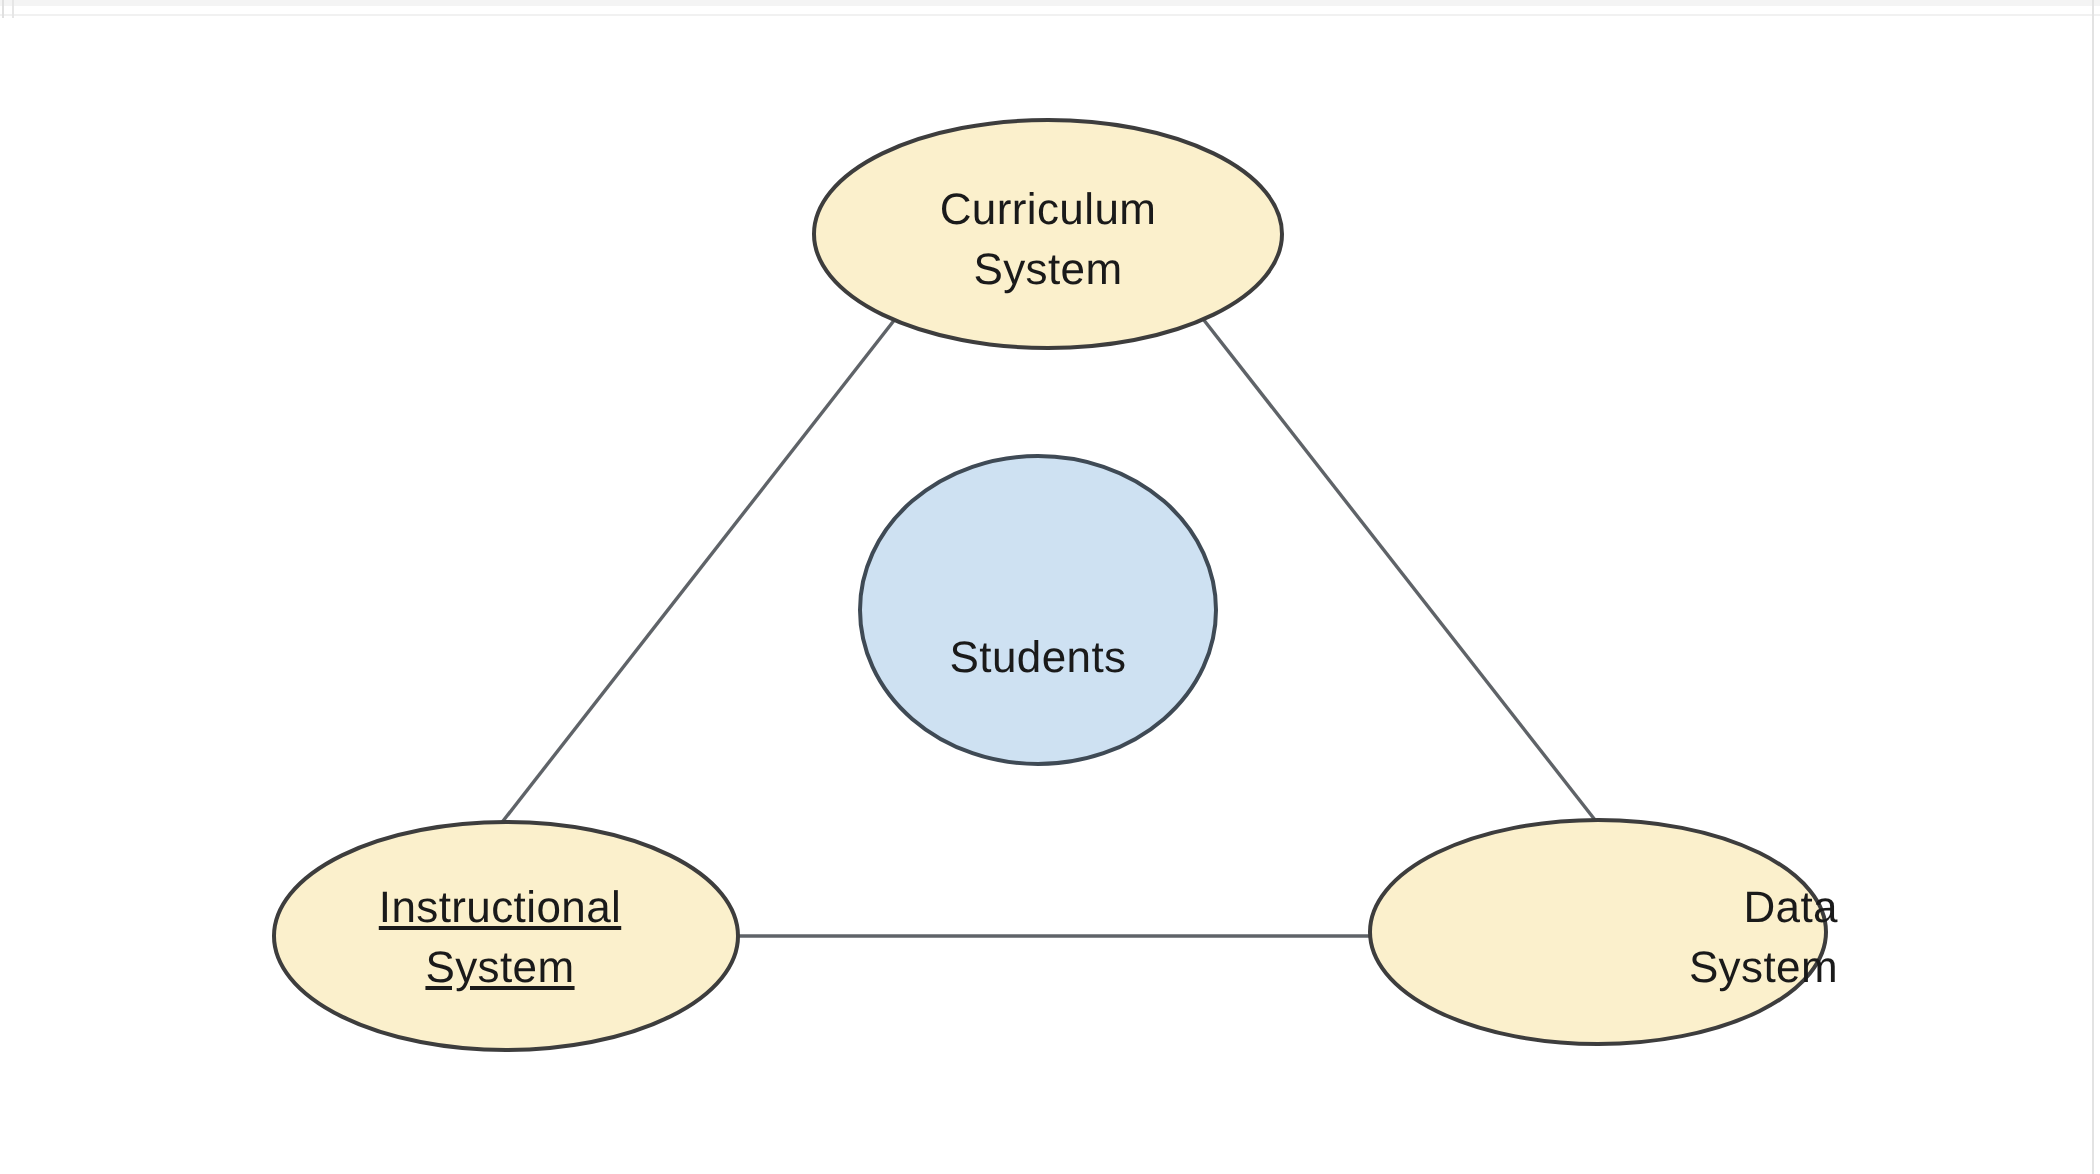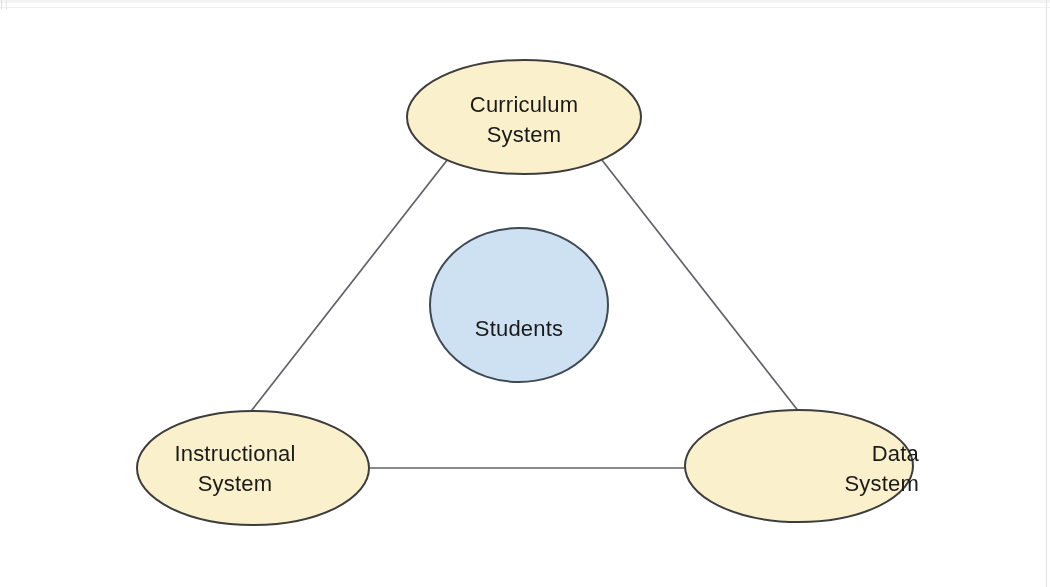--- a/index.html
+++ b/index.html
@@ -27,21 +27,21 @@
     width: 240px;
     text-align: center;
     font-size: 22px;
     line-height: 30px;
     color: #1a1a1a;
     letter-spacing: 0.2px;
   }
   .node-label .line { display: block; }
   .label-curriculum    { left: 404px; top: 90px;  }
   .label-students      { left: 399px; top: 290px; margin-top: 24px; }
-  .label-instructional { left: 115px; top: 439px; }
+  .label-instructional { left: 130px; top: 439px; text-decoration: underline; }
   .label-data          { left: 679px; top: 439px; text-align: right; }
 
   
   .artifact-top-strip {
     position: absolute; left: 0; top: 0; width: 1050px; height: 3px;
     background: #f4f4f4;
   }
   .artifact-top-line {
     position: absolute; left: 0; top: 7px; width: 1050px; height: 1px;
     background: #f1f1f1;

